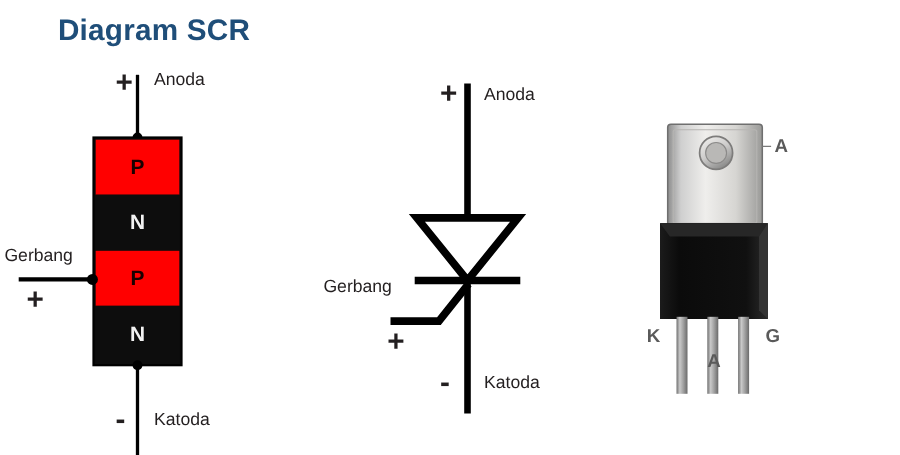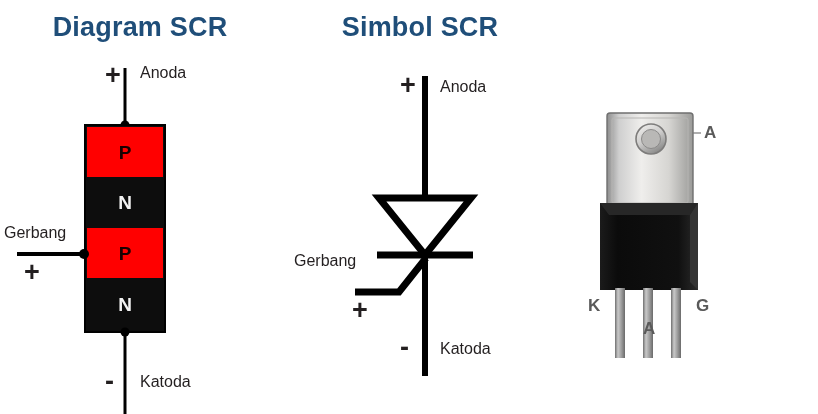--- a/index.html
+++ b/index.html
@@ -118,21 +118,20 @@
 
     <div class="lbl lbl-small" style="left:4px; top:224px;">Gerbang</div>
     <div class="lbl lbl-sign" style="left:24px; top:259px;">+</div>
 
     <div class="lbl lbl-sign" style="left:105px; top:368px;">-</div>
     <div class="lbl lbl-small" style="left:140px; top:373px;">Katoda</div>
   </div>
 
   <div class="panel" id="panel-symbol">
 
-    <div class="panel-title">Simbol SCR</div>
 
     <svg class="svg-layer" width="280" height="414" viewBox="0 0 280 414">
 
       <line x1="145" y1="76" x2="145" y2="198" stroke="#000000" stroke-width="6"></line>
 
       <polygon points="99,198 191,198 145,255" fill="#ffffff" stroke="#000000" stroke-width="7" stroke-linejoin="miter"></polygon>
 
       <line x1="97" y1="255" x2="193" y2="255" stroke="#000000" stroke-width="7"></line>
 
       <line x1="145" y1="255" x2="145" y2="376" stroke="#000000" stroke-width="6"></line>

